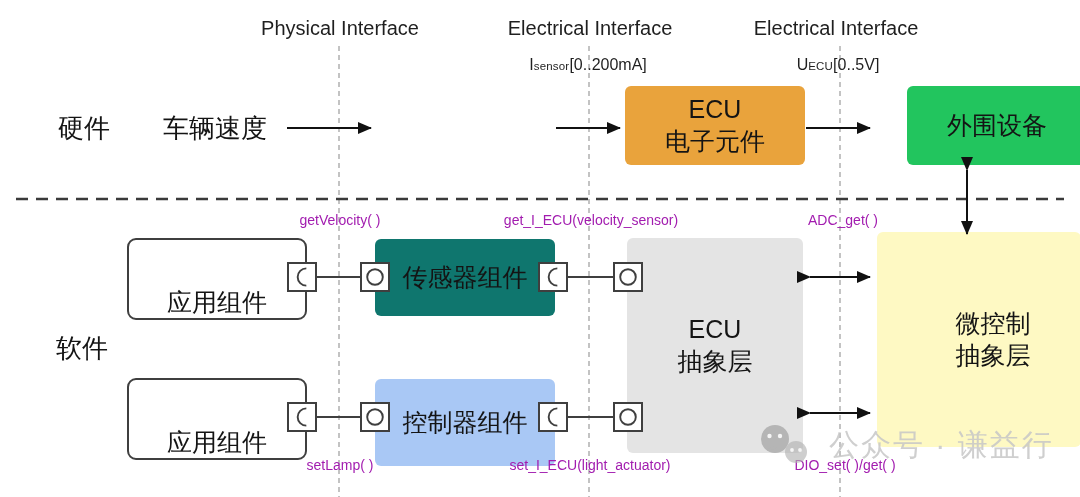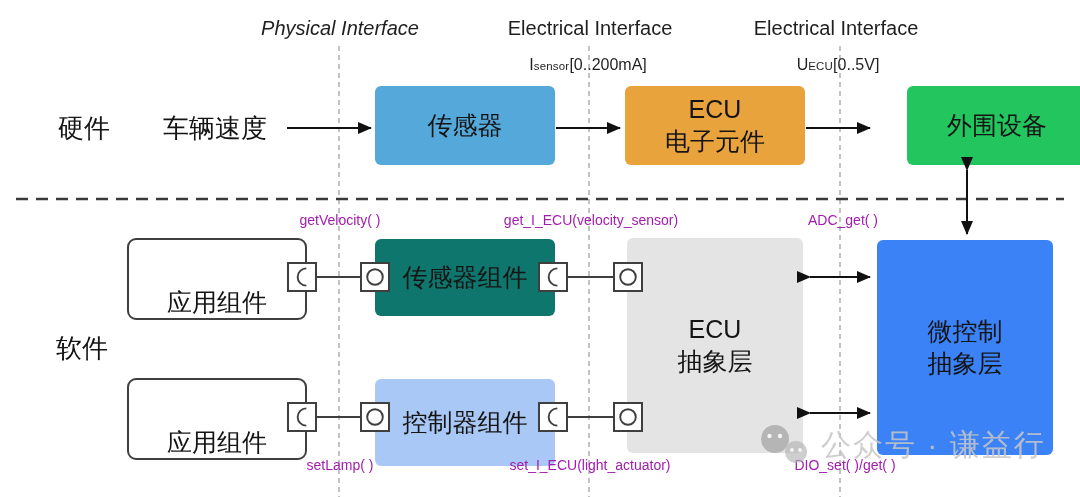--- a/index.html
+++ b/index.html
@@ -14,31 +14,28 @@
   .sig .sub{font-size:11.5px;letter-spacing:0.2px;}
   .api{font-size:14px;color:#a21caf;}
   .cjk{font-size:26px;color:#141414;}
   .box{position:absolute;display:flex;flex-direction:column;align-items:center;justify-content:center;
        border-radius:6px;text-align:center;line-height:1.25;}
   .box .cjk{font-size:25px;}
   .whitebox{background:#ffffff;border:2px solid #3f3f3f;border-radius:9px;justify-content:flex-end;}
   .port{position:absolute;width:30px;height:30px;background:#ffffff;border:2px solid #3f3f3f;
         box-sizing:border-box;display:flex;align-items:center;justify-content:center;}
   svg.overlay{position:absolute;left:0;top:0;pointer-events:none;}
-  .watermark{position:absolute;display:flex;align-items:center;gap:6px;opacity:0.85;}
+  .watermark{position:absolute;display:flex;align-items:center;gap:14px;opacity:0.85;}
   .watermark .wm-text{font-size:30px;color:#c7c7c7;letter-spacing:2px;white-space:nowrap;}
 </style>
 </head>
 <body>
 
 <div class="stage">
 
-  <div class="box" style="left:375px;top:86px;width:180px;height:79px;background:#55a9da;">
-    <div class="cjk">传感器</div>
-  </div>
 
   <div class="box" style="left:625px;top:86px;width:180px;height:79px;background:#e9a33c;">
     <div class="cjk">ECU</div>
     <div class="cjk">电子元件</div>
   </div>
 
   <div class="box" style="left:907px;top:86px;width:180px;height:79px;background:#22c55e;">
     <div class="cjk">外围设备</div>
   </div>
 
@@ -56,21 +53,21 @@
 
   <div class="box" style="left:375px;top:379px;width:180px;height:87px;background:#a9c8f5;">
     <div class="cjk">控制器组件</div>
   </div>
 
   <div class="box" style="left:627px;top:238px;width:176px;height:215px;background:#e4e4e4;">
     <div class="cjk">ECU</div>
     <div class="cjk">抽象层</div>
   </div>
 
-  <div class="box" style="left:877px;top:240px;width:176px;height:215px;background:#3b82f6;">
+  <div class="box" style="left:877px;top:232px;width:176px;height:215px;background:#fef9c3;padding-left:28px;">
     <div class="cjk">微控制</div>
     <div class="cjk">抽象层</div>
   </div>
 
   <svg class="overlay" width="1080" height="497" viewBox="0 0 1080 497">
     <defs>
       <marker id="ah" markerUnits="userSpaceOnUse" markerWidth="14" markerHeight="12" refX="13" refY="6" orient="auto">
         <path d="M0,0 L14,6 L0,12 z" fill="#111"></path>
       </marker>
     </defs>
@@ -131,21 +128,21 @@
     <svg width="26" height="26" viewBox="0 0 30 30">
       <path d="M20,5 A10,10 0 0 0 20,25" stroke="#3f3f3f" stroke-width="2.2" fill="none"></path>
       </svg>
   </div>
   <div class="port" style="left:613px;top:402px;">
     <svg width="26" height="26" viewBox="0 0 30 30">
       <circle cx="15" cy="15" r="9" stroke="#3f3f3f" stroke-width="2.2" fill="#fff"></circle>
       </svg>
   </div>
 
-  <div class="abs hdr centerx" style="left:340px;top:17px;font-style:italic;">Physical Interface</div>
+  <div class="abs hdr centerx" style="left:340px;top:17px;">Physical Interface</div>
   <div class="abs hdr centerx" style="left:590px;top:17px;">Electrical Interface</div>
   <div class="abs hdr centerx" style="left:836px;top:17px;">Electrical Interface</div>
 
   <div class="abs sig centerx" style="left:588px;top:56px;">
     <span>I</span><span class="sub">sensor</span><span>[0..200mA]</span>
   </div>
   <div class="abs sig centerx" style="left:838px;top:56px;">
     <span>U</span><span class="sub">ECU</span><span>[0..5V]</span>
   </div>
 

